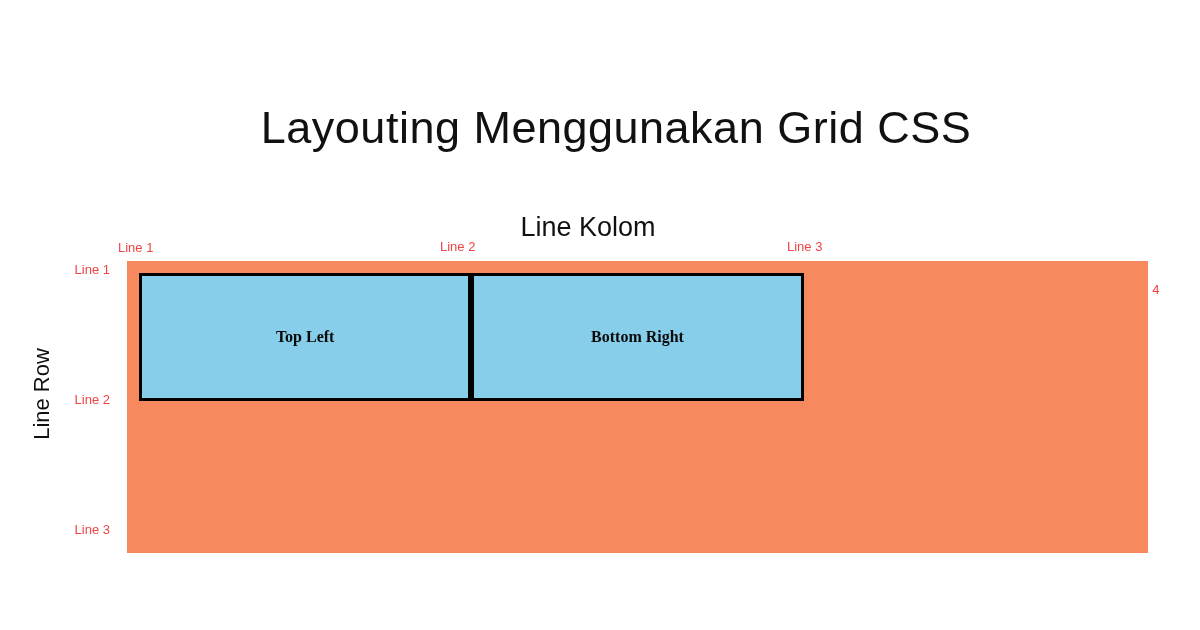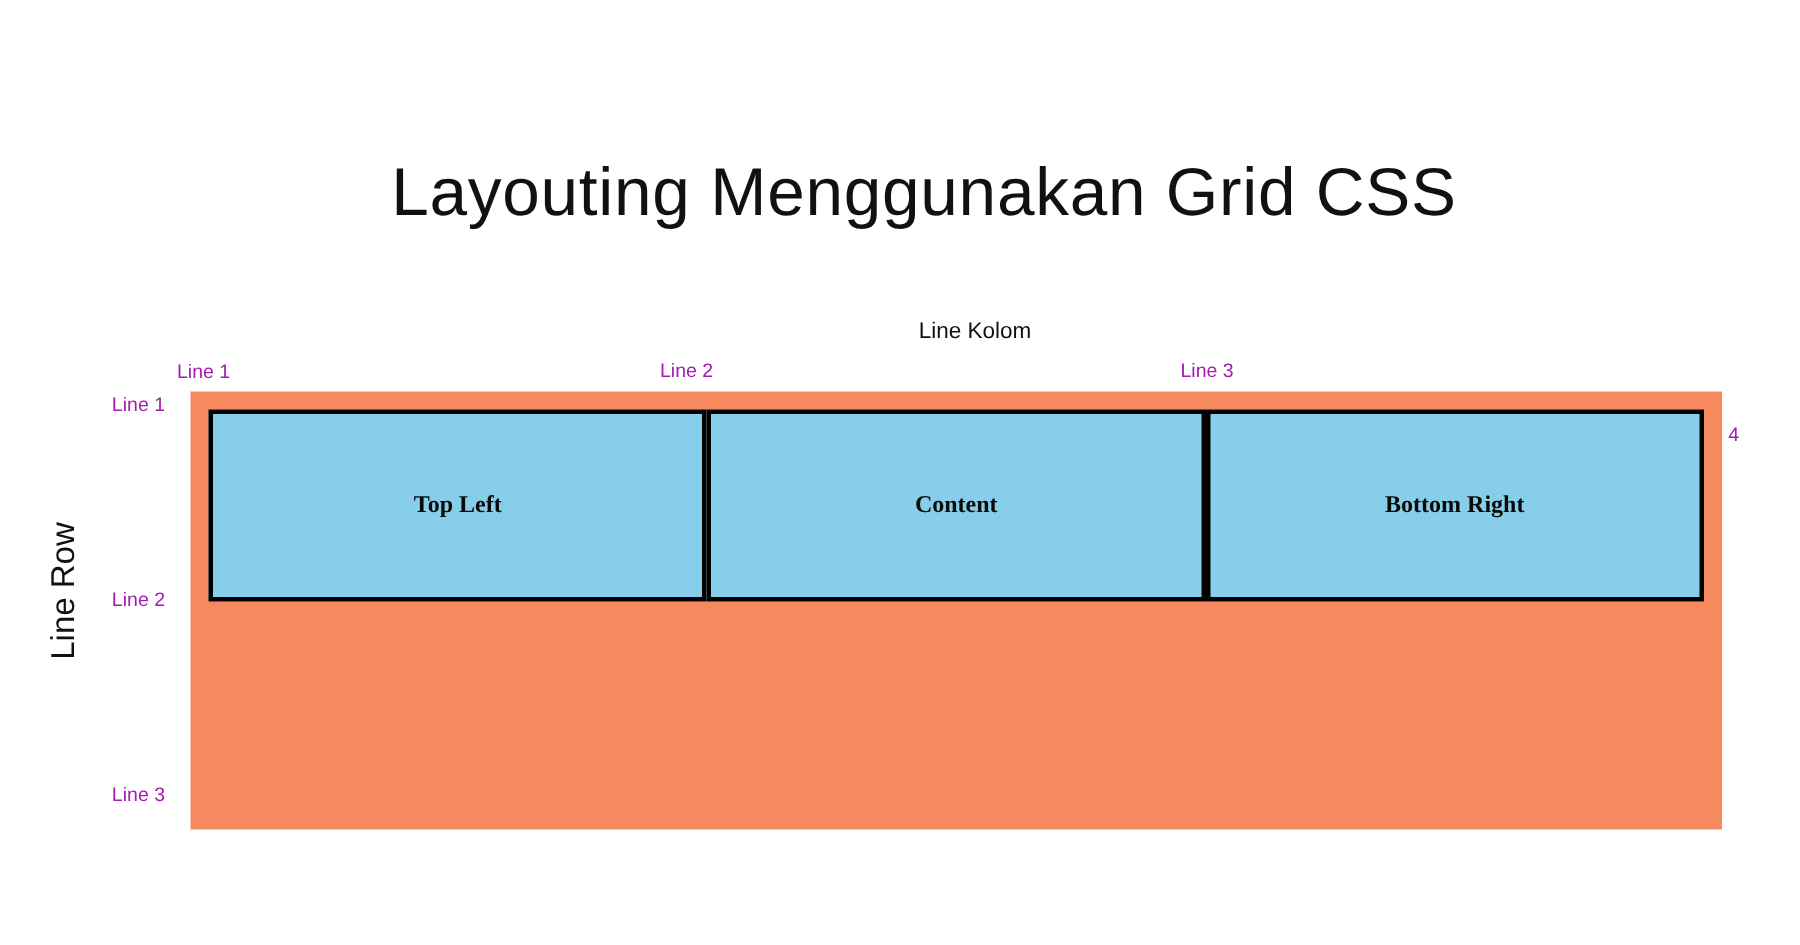--- a/index.html
+++ b/index.html
@@ -24,37 +24,37 @@
     margin: 16px;
     text-align: center;
     font-size: 45px;
     font-weight: 400;
     letter-spacing: 0.5px;
     color: #111111;
   }
   .col-axis-title {
     position: absolute;
     top: 212px;
-    left: 650px;
+    left: 588px;
     transform: translateX(-50%);
-    font-size: 15px;
+    font-size: 27px;
     white-space: nowrap;
   }
   .row-axis-title {
     position: absolute;
     top: 394px;
     left: 42px;
     transform: translate(-50%, -50%) rotate(-90deg);
     font-size: 22px;
     white-space: nowrap;
   }
   .line-label {
     position: absolute;
     font-size: 13px;
-    color: #a21caf;
+    color: #ef4444;
     white-space: nowrap;
   }
   .col-label-1 { left: 118px;  top: 240px; }
   .col-label-2 { left: 440px;  top: 239px; }
   .col-label-3 { left: 787px;  top: 239px; }
   .col-label-4 { left: 1124px; top: 239px; margin-top: 43px; }
   .row-label {
     left: 50px;
     width: 60px;
     text-align: right;
@@ -103,17 +103,16 @@
   <div class="line-label col-label-2">Line 2</div>
   <div class="line-label col-label-3">Line 3</div>
   <div class="line-label col-label-4">Line 4</div>
 
   <div class="line-label row-label row-label-1">Line 1</div>
   <div class="line-label row-label row-label-2">Line 2</div>
   <div class="line-label row-label row-label-3">Line 3</div>
 
   <div class="grid-container">
     <div class="grid-cell">Top Left</div>
-    <div class="grid-cell">Content</div>
     <div class="grid-cell">Bottom Right</div>
   </div>
 
 </div>
 
 </body></html>

